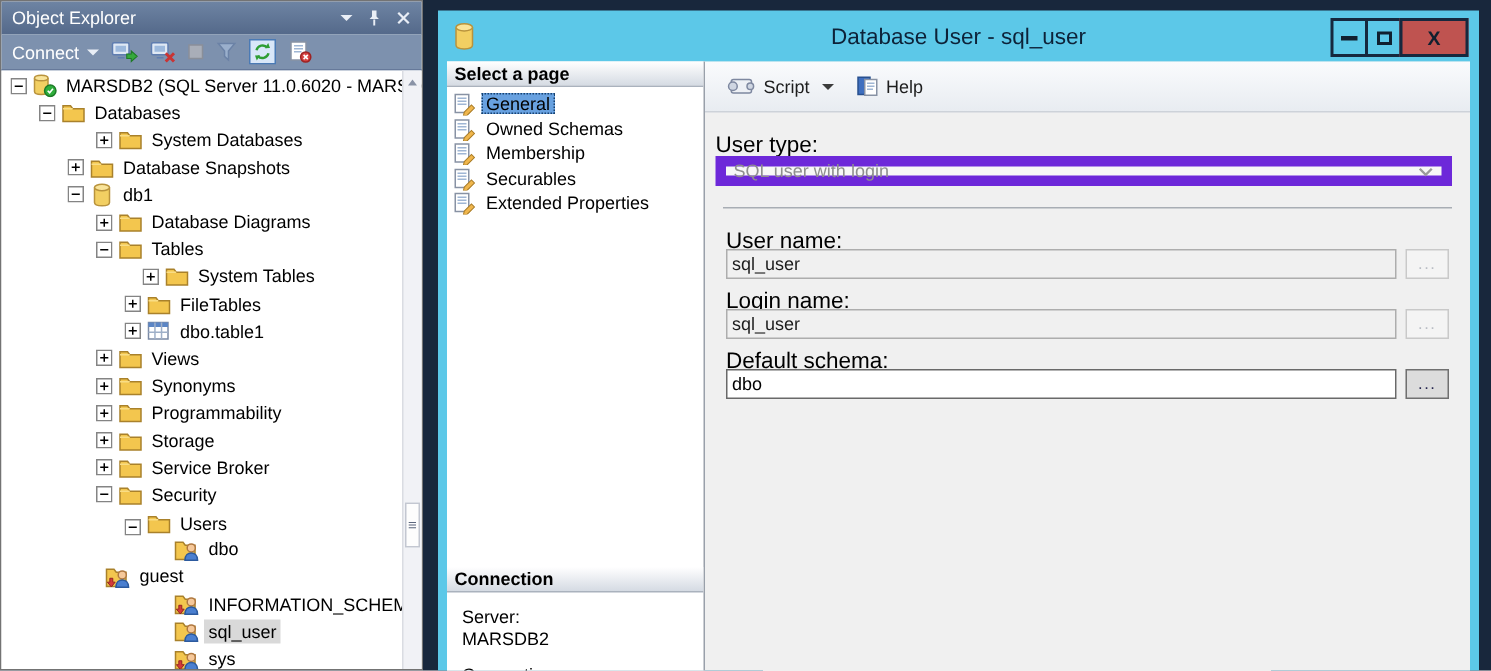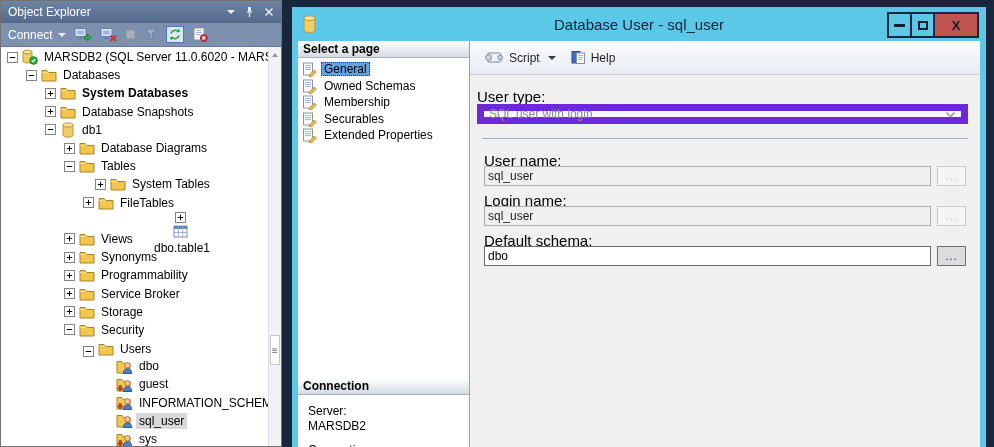--- a/index.html
+++ b/index.html
@@ -184,21 +184,21 @@
           </svg>
         </span>
         <span class="ticon">
           <svg width="16" height="14" viewBox="0 0 16 14">
             <path d="M1 2.5 h5 l1.5 2 H15 V13 H1 Z" fill="#f3c64e" stroke="#a9812b"></path>
             <path d="M1 4.5 H7.5" stroke="#f9dd85"></path>
           </svg>
         </span>
         <span class="tlabel">Databases</span>
       </div>
-      <div class="tree-row" style="padding-left: 44px; font-weight: bold;">
+      <div class="tree-row" style="padding-left: 63px;">
         <span class="expander">
           <svg width="11" height="11" viewBox="0 0 11 11">
             <rect x="0.5" y="0.5" width="10" height="10" fill="#fff" stroke="#848484"></rect>
             <path d="M2.8 5.5 h5.4 M5.5 2.8 v5.4" stroke="#000"></path>
           </svg>
         </span>
         <span class="ticon">
           <svg width="16" height="14" viewBox="0 0 16 14">
             <path d="M1 2.5 h5 l1.5 2 H15 V13 H1 Z" fill="#f3c64e" stroke="#a9812b"></path>
             <path d="M1 4.5 H7.5" stroke="#f9dd85"></path>
@@ -289,21 +289,21 @@
           </svg>
         </span>
         <span class="ticon">
           <svg width="16" height="14" viewBox="0 0 16 14">
             <path d="M1 2.5 h5 l1.5 2 H15 V13 H1 Z" fill="#f3c64e" stroke="#a9812b"></path>
             <path d="M1 4.5 H7.5" stroke="#f9dd85"></path>
           </svg>
         </span>
         <span class="tlabel">FileTables</span>
       </div>
-      <div class="tree-row" style="padding-left: 82px; flex-direction: column;">
+      <div class="tree-row" style="padding-left: 82px;">
         <span class="expander">
           <svg width="11" height="11" viewBox="0 0 11 11">
             <rect x="0.5" y="0.5" width="10" height="10" fill="#fff" stroke="#848484"></rect>
             <path d="M2.8 5.5 h5.4 M5.5 2.8 v5.4" stroke="#000"></path>
           </svg>
         </span>
         <span class="ticon">
           <svg width="15" height="13" viewBox="0 0 15 13">
             <rect x="1" y="1" width="13" height="11" fill="#fff" stroke="#7b8aa5"></rect>
             <rect x="1" y="1" width="13" height="3" fill="#5c86c5"></rect>
@@ -363,36 +363,36 @@
             <rect x="0.5" y="0.5" width="10" height="10" fill="#fff" stroke="#848484"></rect>
             <path d="M2.8 5.5 h5.4 M5.5 2.8 v5.4" stroke="#000"></path>
           </svg>
         </span>
         <span class="ticon">
           <svg width="16" height="14" viewBox="0 0 16 14">
             <path d="M1 2.5 h5 l1.5 2 H15 V13 H1 Z" fill="#f3c64e" stroke="#a9812b"></path>
             <path d="M1 4.5 H7.5" stroke="#f9dd85"></path>
           </svg>
         </span>
+        <span class="tlabel">Storage</span>
+      </div>
+      <div class="tree-row" style="padding-left: 63px;">
+        <span class="expander">
+          <svg width="11" height="11" viewBox="0 0 11 11">
+            <rect x="0.5" y="0.5" width="10" height="10" fill="#fff" stroke="#848484"></rect>
+            <path d="M2.8 5.5 h5.4 M5.5 2.8 v5.4" stroke="#000"></path>
+          </svg>
+        </span>
+        <span class="ticon">
+          <svg width="16" height="14" viewBox="0 0 16 14">
+            <path d="M1 2.5 h5 l1.5 2 H15 V13 H1 Z" fill="#f3c64e" stroke="#a9812b"></path>
+            <path d="M1 4.5 H7.5" stroke="#f9dd85"></path>
+          </svg>
+        </span>
         <span class="tlabel">Service Broker</span>
-      </div>
-      <div class="tree-row" style="padding-left: 63px;">
-        <span class="expander">
-          <svg width="11" height="11" viewBox="0 0 11 11">
-            <rect x="0.5" y="0.5" width="10" height="10" fill="#fff" stroke="#848484"></rect>
-            <path d="M2.8 5.5 h5.4 M5.5 2.8 v5.4" stroke="#000"></path>
-          </svg>
-        </span>
-        <span class="ticon">
-          <svg width="16" height="14" viewBox="0 0 16 14">
-            <path d="M1 2.5 h5 l1.5 2 H15 V13 H1 Z" fill="#f3c64e" stroke="#a9812b"></path>
-            <path d="M1 4.5 H7.5" stroke="#f9dd85"></path>
-          </svg>
-        </span>
-        <span class="tlabel">Storage</span>
       </div>
       <div class="tree-row" style="padding-left: 63px;">
         <span class="expander">
           <svg width="11" height="11" viewBox="0 0 11 11">
             <rect x="0.5" y="0.5" width="10" height="10" fill="#fff" stroke="#848484"></rect>
             <path d="M2.8 5.5 h5.4" stroke="#000"></path>
           </svg>
         </span>
         <span class="ticon">
           <svg width="16" height="14" viewBox="0 0 16 14">
@@ -421,21 +421,21 @@
         <span class="expander"></span>
         <span class="ticon">
           <svg width="17" height="15" viewBox="0 0 17 15">
             <path d="M1 2.5 h5 l1.5 2 h6.5 v9.5 H1 Z" fill="#f3c64e" stroke="#a9812b"></path>
             <circle cx="11.5" cy="6.3" r="2.7" fill="#f5c89a" stroke="#b07840"></circle>
             <path d="M7.3 14.5 c0 -3.2 1.9 -4.8 4.2 -4.8 s4.2 1.6 4.2 4.8 Z" fill="#4a7fd0" stroke="#2c5a9e"></path>
           </svg>
         </span>
         <span class="tlabel">dbo</span>
       </div>
-      <div class="tree-row" style="padding-left: 101px;">
+      <div class="tree-row" style="padding-left: 55px;">
         <span class="expander"></span>
         <span class="ticon">
           <svg width="17" height="15" viewBox="0 0 17 15">
             <path d="M1 2.5 h5 l1.5 2 h6.5 v9.5 H1 Z" fill="#f3c64e" stroke="#a9812b"></path>
             <circle cx="11.5" cy="6.3" r="2.7" fill="#f5c89a" stroke="#b07840"></circle>
             <path d="M7.3 14.5 c0 -3.2 1.9 -4.8 4.2 -4.8 s4.2 1.6 4.2 4.8 Z" fill="#4a7fd0" stroke="#2c5a9e"></path>
             <path d="M3.2 8.5 h2 v2.6 h1.6 L4.2 14.3 1.6 11.1 h1.6 Z" fill="#d43a3a" stroke="#8e1f1f" stroke-width="0.6"></path>
           </svg>
         </span>
         <span class="tlabel">guest</span>

